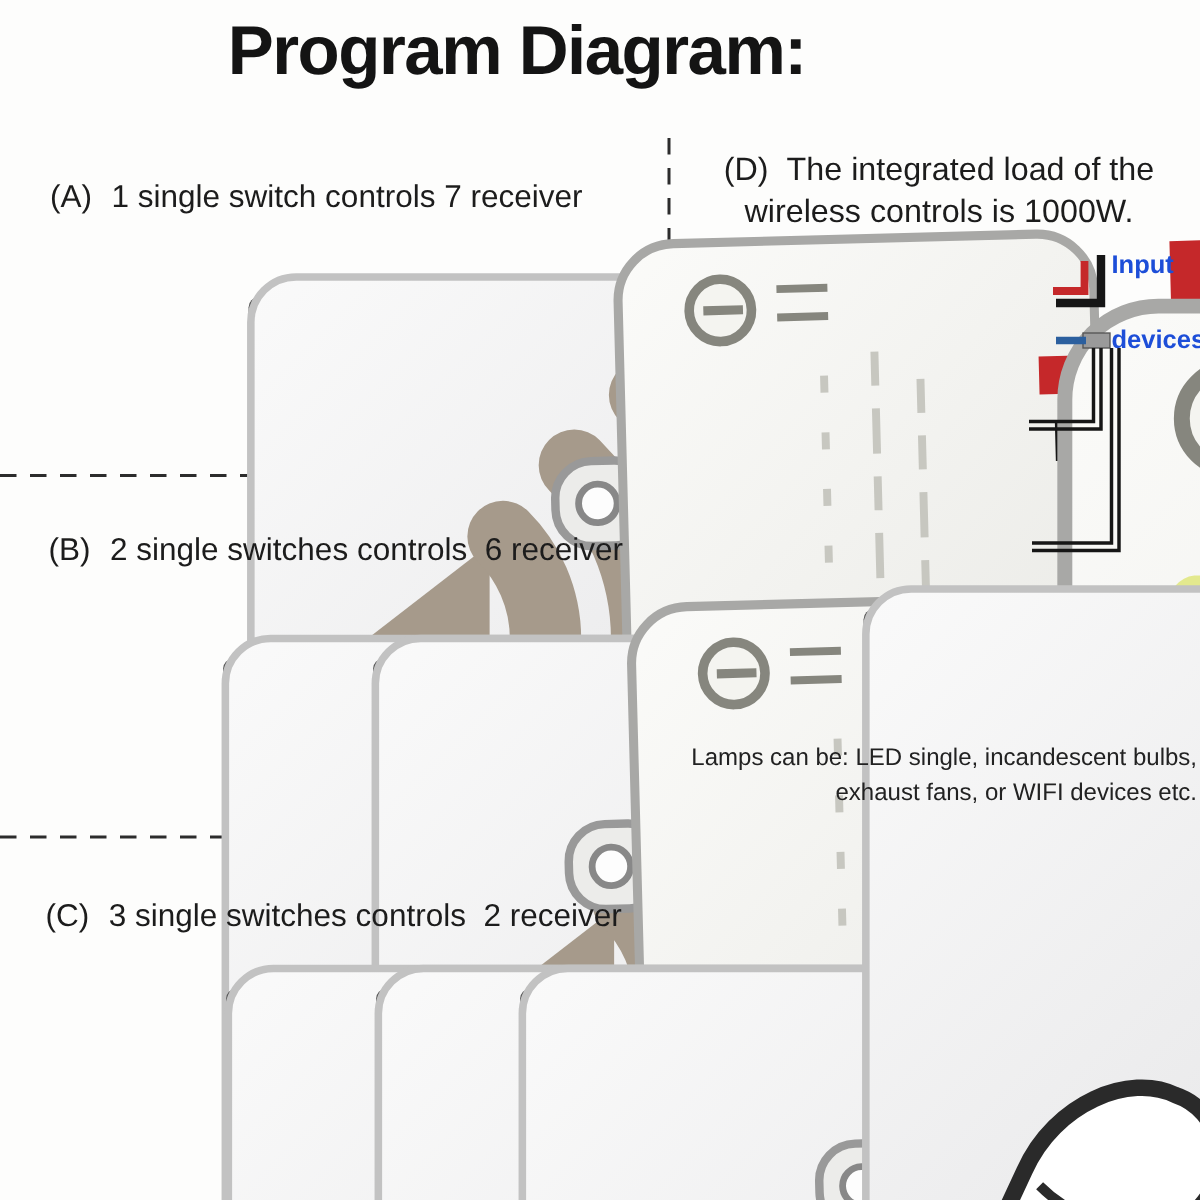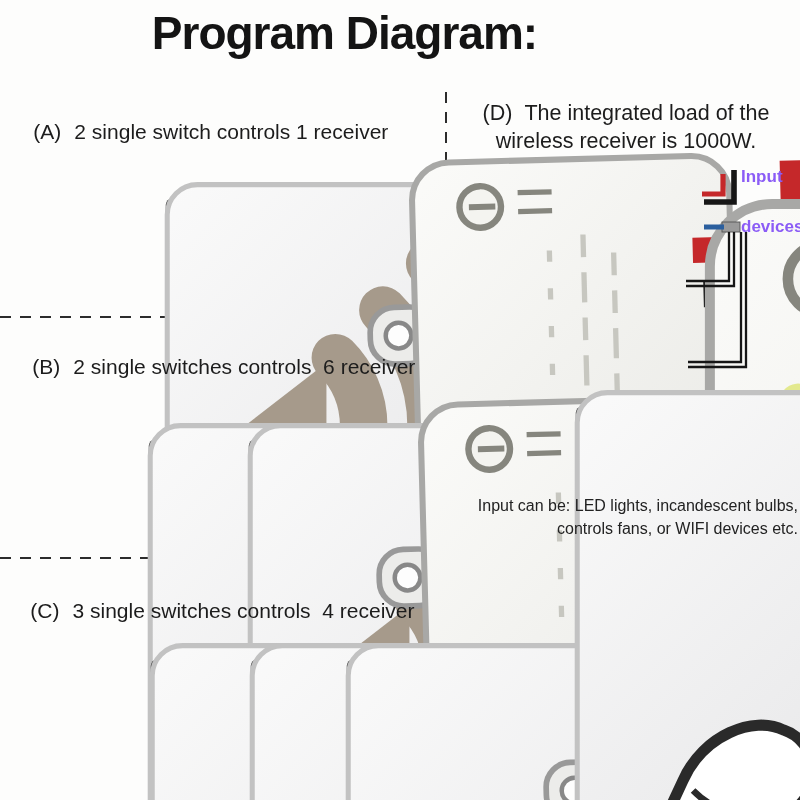--- a/index.html
+++ b/index.html
@@ -6,21 +6,21 @@
   html,body{width:800px;height:800px}
   body{font-family:"Liberation Sans",sans-serif;background:#ffffff;color:#1a1a1a}
   #page{position:relative;width:800px;height:800px;background:#fdfdfc;overflow:hidden}
   .abs{position:absolute}
   #art{position:absolute;left:0;top:0}
   svg, svg symbol{overflow:visible}
   #title{top:6px;left:0;width:689px;text-align:center;font-size:46px;font-weight:700;color:#141414;letter-spacing:-1px}
   .sec-heading{font-size:21px;color:#1c1c1c;white-space:pre}
   .sec-heading .lbl{margin-right:13px}
   #secD-heading{left:452px;top:99px;width:348px;text-align:center;font-size:21.5px;line-height:28px;color:#1c1c1c}
-  .io-label{font-size:17px;font-weight:700;color:#8b5cf6}
+  .io-label{font-size:17px;font-weight:700;color:#1d4ed8}
   #caption{left:452px;top:495px;width:346px;text-align:right;font-size:16px;line-height:22.5px;color:#222}
 </style>
 </head>
 <body>
 
 <div id="page">
 
   <svg id="art" width="800" height="800" viewBox="0 0 800 800">
     <defs>
       <linearGradient id="gradSw" x1="0" y1="0" x2="1" y2="1">
@@ -156,37 +156,37 @@
       </g>
       <use href="#sym-bulb-left" transform="translate(614,250)"></use>
       <use href="#sym-bulb-left" transform="translate(614,336)"></use>
     </g>
     <use href="#sym-switch" transform="translate(479,377.5) scale(0.85)"></use>
   </svg>
 
   <div id="title" class="abs">Program Diagram:</div>
 
   <div class="abs sec-heading" style="left:10px;top:96px">
-    <span class="lbl">(A)</span><span>2 single switch controls 1 receiver</span>
+    <span class="lbl">(A)</span><span>1 single switch controls 7 receiver</span>
   </div>
 
   <div class="abs sec-heading" style="left:9px;top:331px">
     <span class="lbl">(B)</span><span>2 single switches controls  6 receiver</span>
   </div>
 
   <div class="abs sec-heading" style="left:7px;top:575px">
-    <span class="lbl">(C)</span><span>3 single switches controls  4 receiver</span>
+    <span class="lbl">(C)</span><span>3 single switches controls  2 receiver</span>
   </div>
 
   <div id="secD-heading" class="abs">
     <div><span class="lbl" style="margin-right:12px">(D)</span><span>The integrated load of the</span></div>
-    <div>wireless receiver is 1000W.</div>
+    <div>wireless controls is 1000W.</div>
   </div>
 
   <div class="abs io-label" style="left:741px;top:167px">Input</div>
   <div class="abs io-label" style="left:741px;top:217px">devices</div>
 
   <div id="caption" class="abs">
-    <div>Input can be:  LED lights, incandescent bulbs,</div>
-    <div>controls fans, or WIFI devices etc.</div>
+    <div>Lamps can be:  LED single, incandescent bulbs,</div>
+    <div>exhaust fans, or WIFI devices etc.</div>
   </div>
 
 </div>
 
 </body></html>

